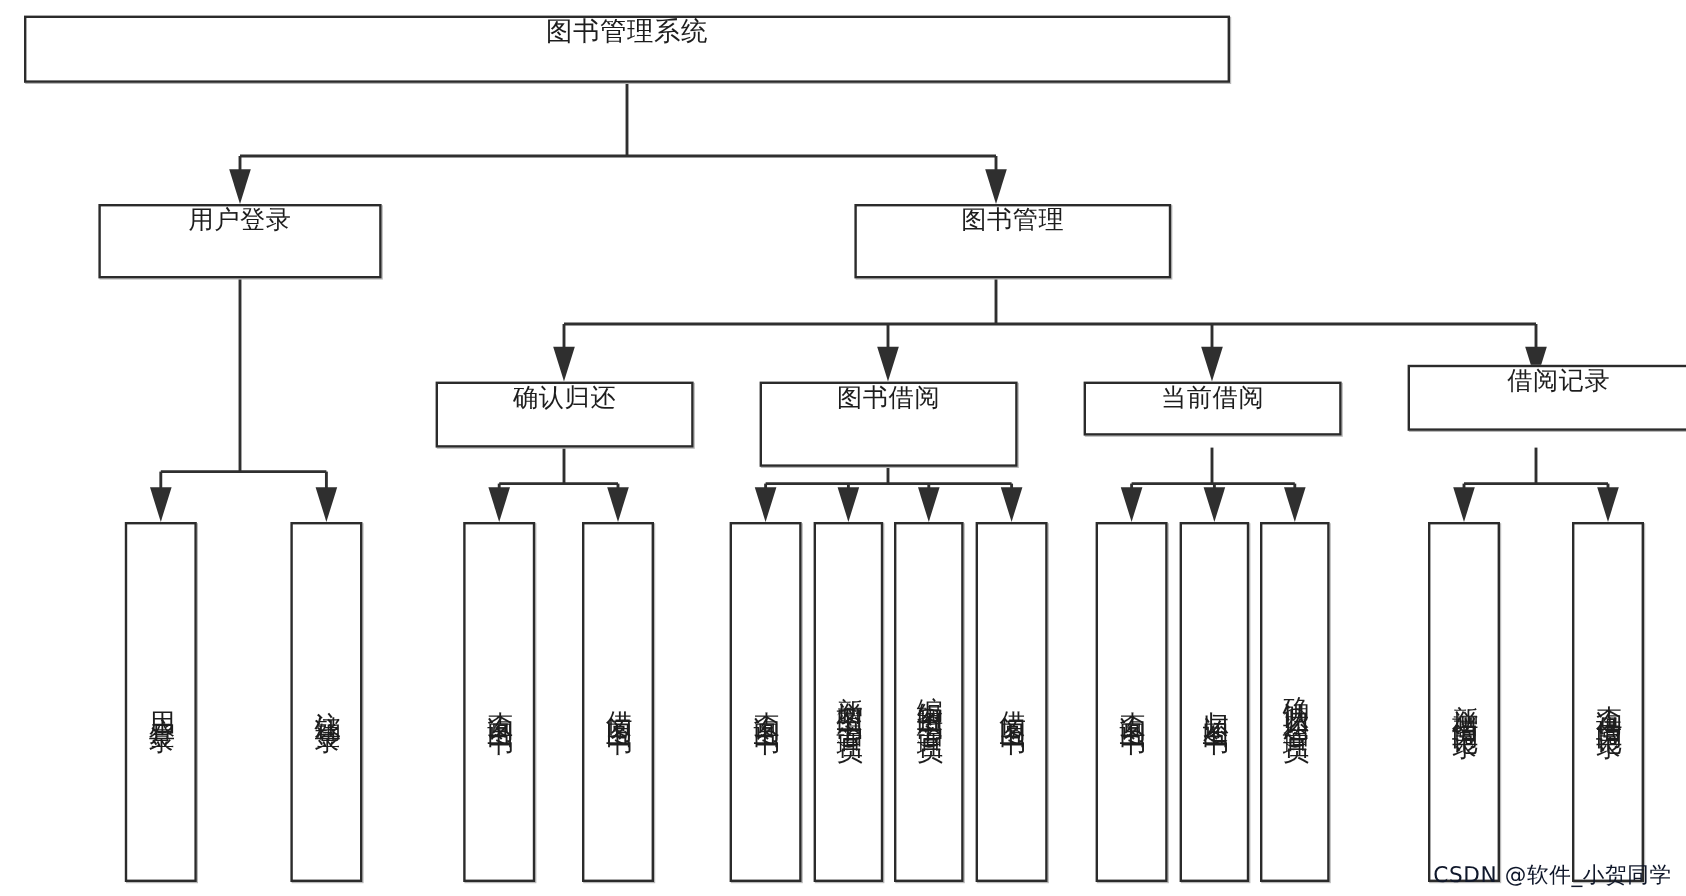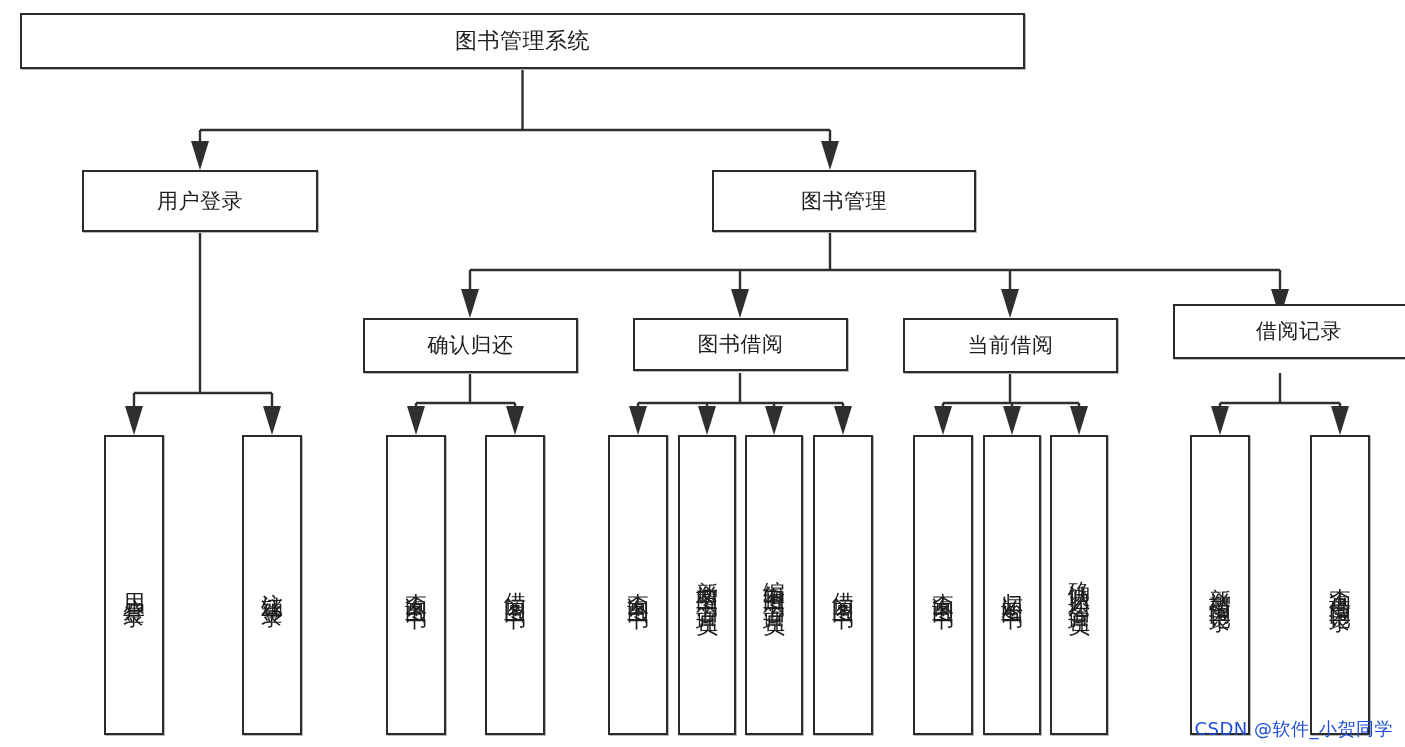--- a/index.html
+++ b/index.html
@@ -14,21 +14,21 @@
     background:#ffffff;
     overflow:hidden;
   }
   
   .node{
     position:absolute;
     box-sizing:border-box;
     background:#ffffff;
     border:2px solid #2b2b2b;
     display:flex;
-    align-items:center;
+    align-items:flex-start;
     justify-content:center;
     box-shadow:1px 1px 0 0 #b9b9b9;
   }
   .node .lbl{
     color:#1d1d1d;
     line-height:1.06;
     text-align:center;
     white-space:nowrap;
   }
   
@@ -65,21 +65,21 @@
     fill:none;
     stroke-linecap:butt;
   }
   #wires polygon{ fill:#2f2f2f; }
   
   #watermark{
     position:absolute;
     right:12px;
     bottom:6px;
     font-size:18px;
-    color:#1d4ed8;
+    color:#0f172a;
     letter-spacing:0.5px;
     user-select:none;
     white-space:nowrap;
   }
 </style>
 </head>
 <body>
 
 <div id="stage">
 
@@ -168,25 +168,25 @@
   </div>
 
   <div class="node horiz" style="left:712px;top:170px;width:264px;height:62px;">
     <span class="lbl">图书管理</span>
   </div>
 
   <div class="node horiz" style="left:363px;top:318px;width:215px;height:55px;">
     <span class="lbl">确认归还</span>
   </div>
 
-  <div class="node horiz" style="left:633px;top:318px;width:215px;height:53px;">
+  <div class="node horiz" style="left:633px;top:318px;width:215px;height:71px;">
     <span class="lbl">图书借阅</span>
   </div>
 
-  <div class="node horiz" style="left:903px;top:318px;width:215px;height:55px;">
+  <div class="node horiz" style="left:903px;top:318px;width:215px;height:45px;">
     <span class="lbl">当前借阅</span>
   </div>
 
   <div class="node horiz" style="left:1173px;top:304px;width:252px;height:55px;">
     <span class="lbl">借阅记录</span>
   </div>
 
   <div class="node vert" style="left:104px;top:435px;width:60px;height:300px;">
     <span class="lbl">用户登录</span>
   </div>

